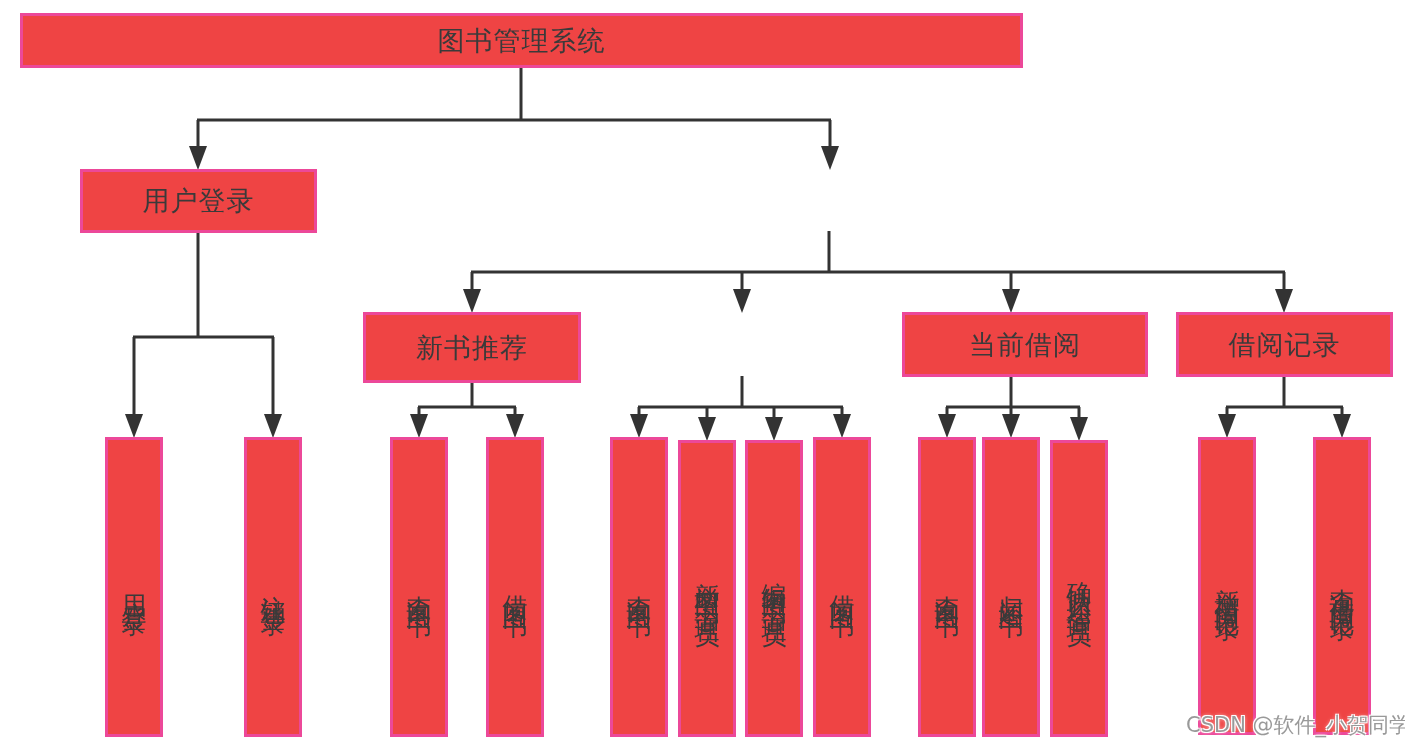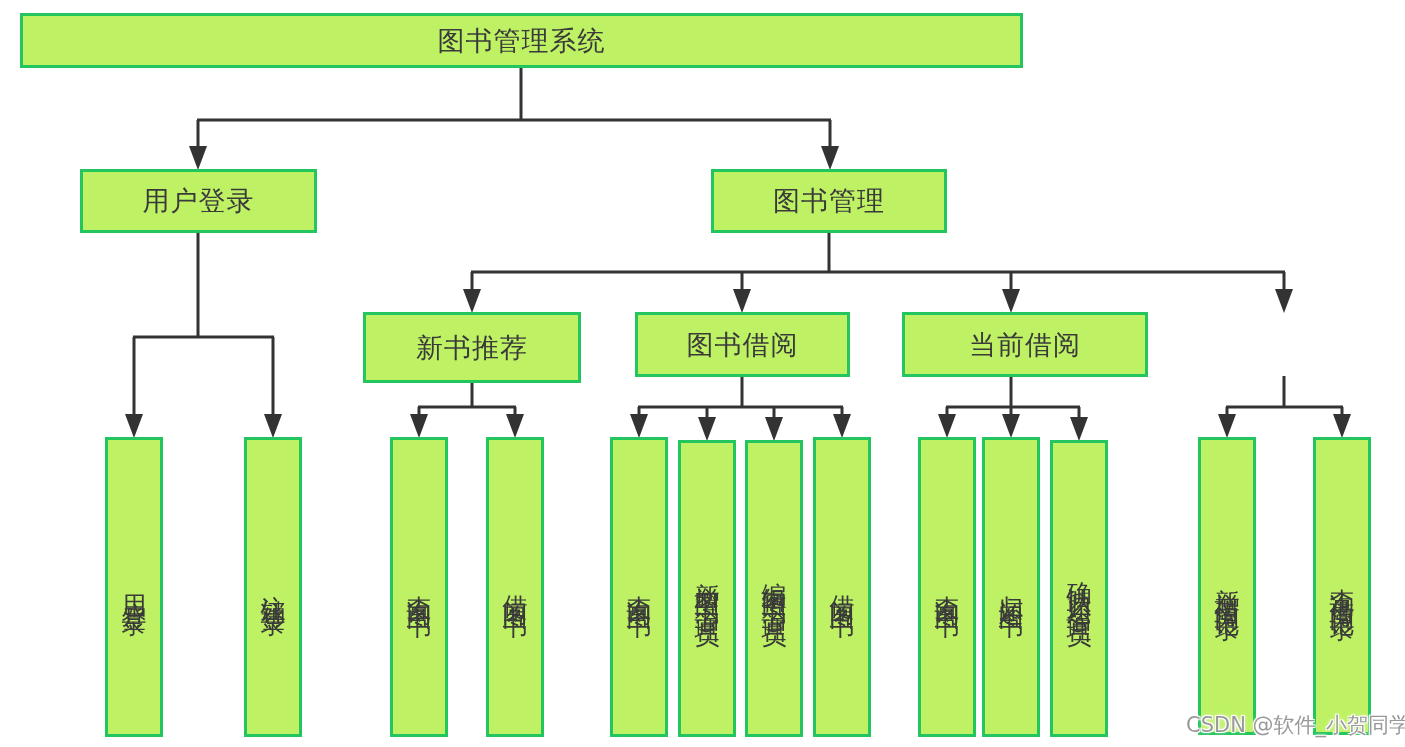--- a/index.html
+++ b/index.html
@@ -2,22 +2,22 @@
 <html><head>
 <meta charset="utf-8">
 <style>
   html,body{margin:0;padding:0;background:#ffffff;}
   #canvas{
     position:relative;width:1405px;height:747px;background:#ffffff;overflow:hidden;
     font-family:"DejaVu Sans","Liberation Sans",sans-serif;
     color:#3a3a3a;
   }
   .box{
-    position:absolute;box-sizing:border-box;background:#bef264;
-    border:3px solid #22c55e;display:flex;align-items:center;justify-content:center;
+    position:absolute;box-sizing:border-box;background:#ef4444;
+    border:3px solid #ec4899;display:flex;align-items:center;justify-content:center;
     z-index:2;
   }
   .hbox{font-size:27px;letter-spacing:1px;white-space:nowrap;}
   .vbox{
     font-size:25px;
     writing-mode:vertical-rl;text-orientation:mixed;
     letter-spacing:6px;line-height:1;
   }
   #connectors{position:absolute;left:0;top:0;z-index:1;}
   #connectors path{stroke:#333333;stroke-width:3;fill:none;}
@@ -91,25 +91,24 @@
     <path d="M1226 407 H1343"></path>
     <path d="M1227 407 V416"></path>
     <path d="M1342 407 V416"></path>
     <path class="head" d="M1218 414 H1236 L1227 438 Z"></path>
     <path class="head" d="M1333 414 H1351 L1342 438 Z"></path>
   </svg>
 
   <div class="box hbox" style="left:20px;top:13px;width:1003px;height:55px">图书管理系统</div>
 
   <div class="box hbox" style="left:80px;top:169px;width:237px;height:64px">用户登录</div>
-  <div class="box hbox" style="left:711px;top:169px;width:236px;height:64px">图书管理</div>
 
   <div class="box hbox" style="left:363px;top:312px;width:218px;height:71px">新书推荐</div>
-  <div class="box hbox" style="left:635px;top:312px;width:215px;height:65px">图书借阅</div>
   <div class="box hbox" style="left:902px;top:312px;width:246px;height:65px">当前借阅</div>
+  <div class="box hbox" style="left:1176px;top:312px;width:217px;height:65px">借阅记录</div>
 
   <div class="box vbox" style="left:105px;top:437px;width:58px;height:300px">用户登录</div>
   <div class="box vbox" style="left:244px;top:437px;width:58px;height:300px">注销登录</div>
 
   <div class="box vbox" style="left:390px;top:437px;width:58px;height:300px">查询图书</div>
   <div class="box vbox" style="left:486px;top:437px;width:58px;height:300px">借阅图书</div>
 
   <div class="box vbox" style="left:610px;top:437px;width:58px;height:300px">查询图书</div>
   <div class="box vbox" style="left:678px;top:440px;width:58px;height:297px">新增图书（管理员）</div>
   <div class="box vbox" style="left:745px;top:440px;width:58px;height:297px">编辑图书（管理员）</div>

